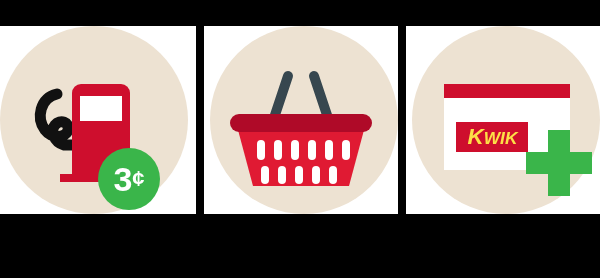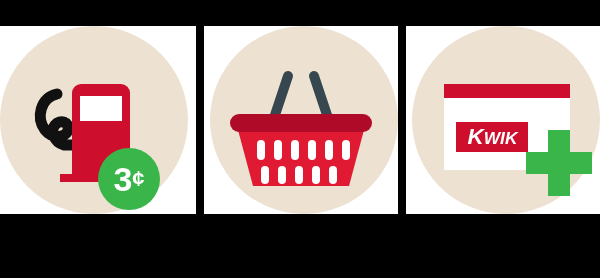--- a/index.html
+++ b/index.html
@@ -77,21 +77,21 @@
 
   
   .kwik-mark {
     position: absolute;
     background: #CE0E2D;
     display: flex;
     align-items: center;
     justify-content: center;
   }
   .kwik-text {
-    color: #ffffff;
+    color: #fde047;
     font-family: "Liberation Sans", sans-serif;
     font-weight: bold;
     font-style: italic;
     font-size: 17px;
     letter-spacing: 0px;
     transform: scaleX(1.02);
   }
   .kwik-text .lead { font-size: 22px; }
 </style>
 </head>

